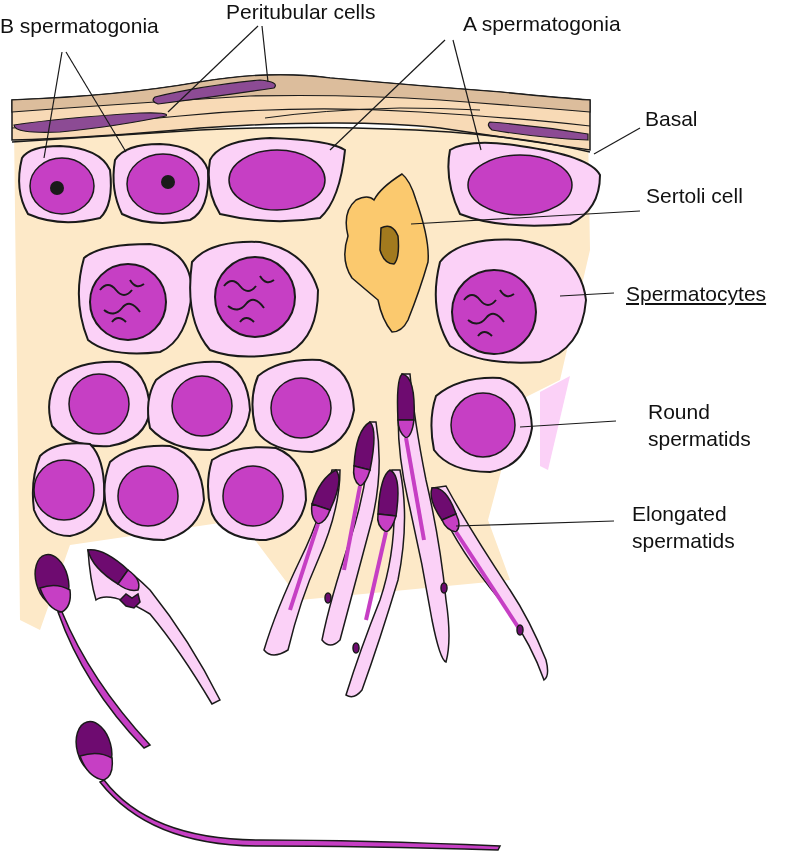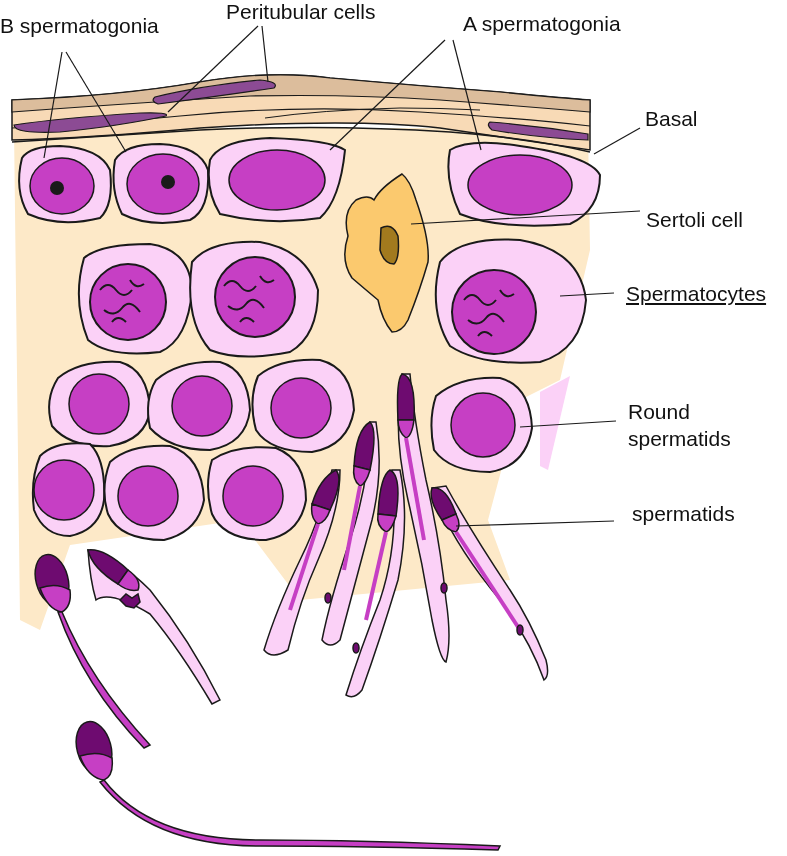--- a/index.html
+++ b/index.html
@@ -164,21 +164,22 @@
   </g>
 </svg>
 </div>
 
 <div class="label" style="left:0px; top:12px;">B spermatogonia</div>
 <div class="label" style="left:226px; top:-2px;">Peritubular cells</div>
 <div class="label" style="left:431px; top:10px;margin-left:32px;">A spermatogonia</div>
 <div class="label" style="left:645px; top:105px;">
   <span>Basal</span>
 </div>
-<div class="label" style="left:646px; top:206px;text-align:right;">Sertoli cell</div>
+<div class="label" style="left:646px; top:182px;text-align:right;">Sertoli cell</div>
 <div class="label" style="left:626px; top:280px;text-decoration:underline;">Spermatocytes</div>
-<div class="label" style="left:628px; top:398px;">
+<div class="label" style="left:648px; top:398px;">
   <span>Round</span>
   <span>spermatids</span>
 </div>
 <div class="label" style="left:632px; top:500px;">
+  <span>Elongated</span>
   <span>spermatids</span>
 </div>
 
 </body></html>

